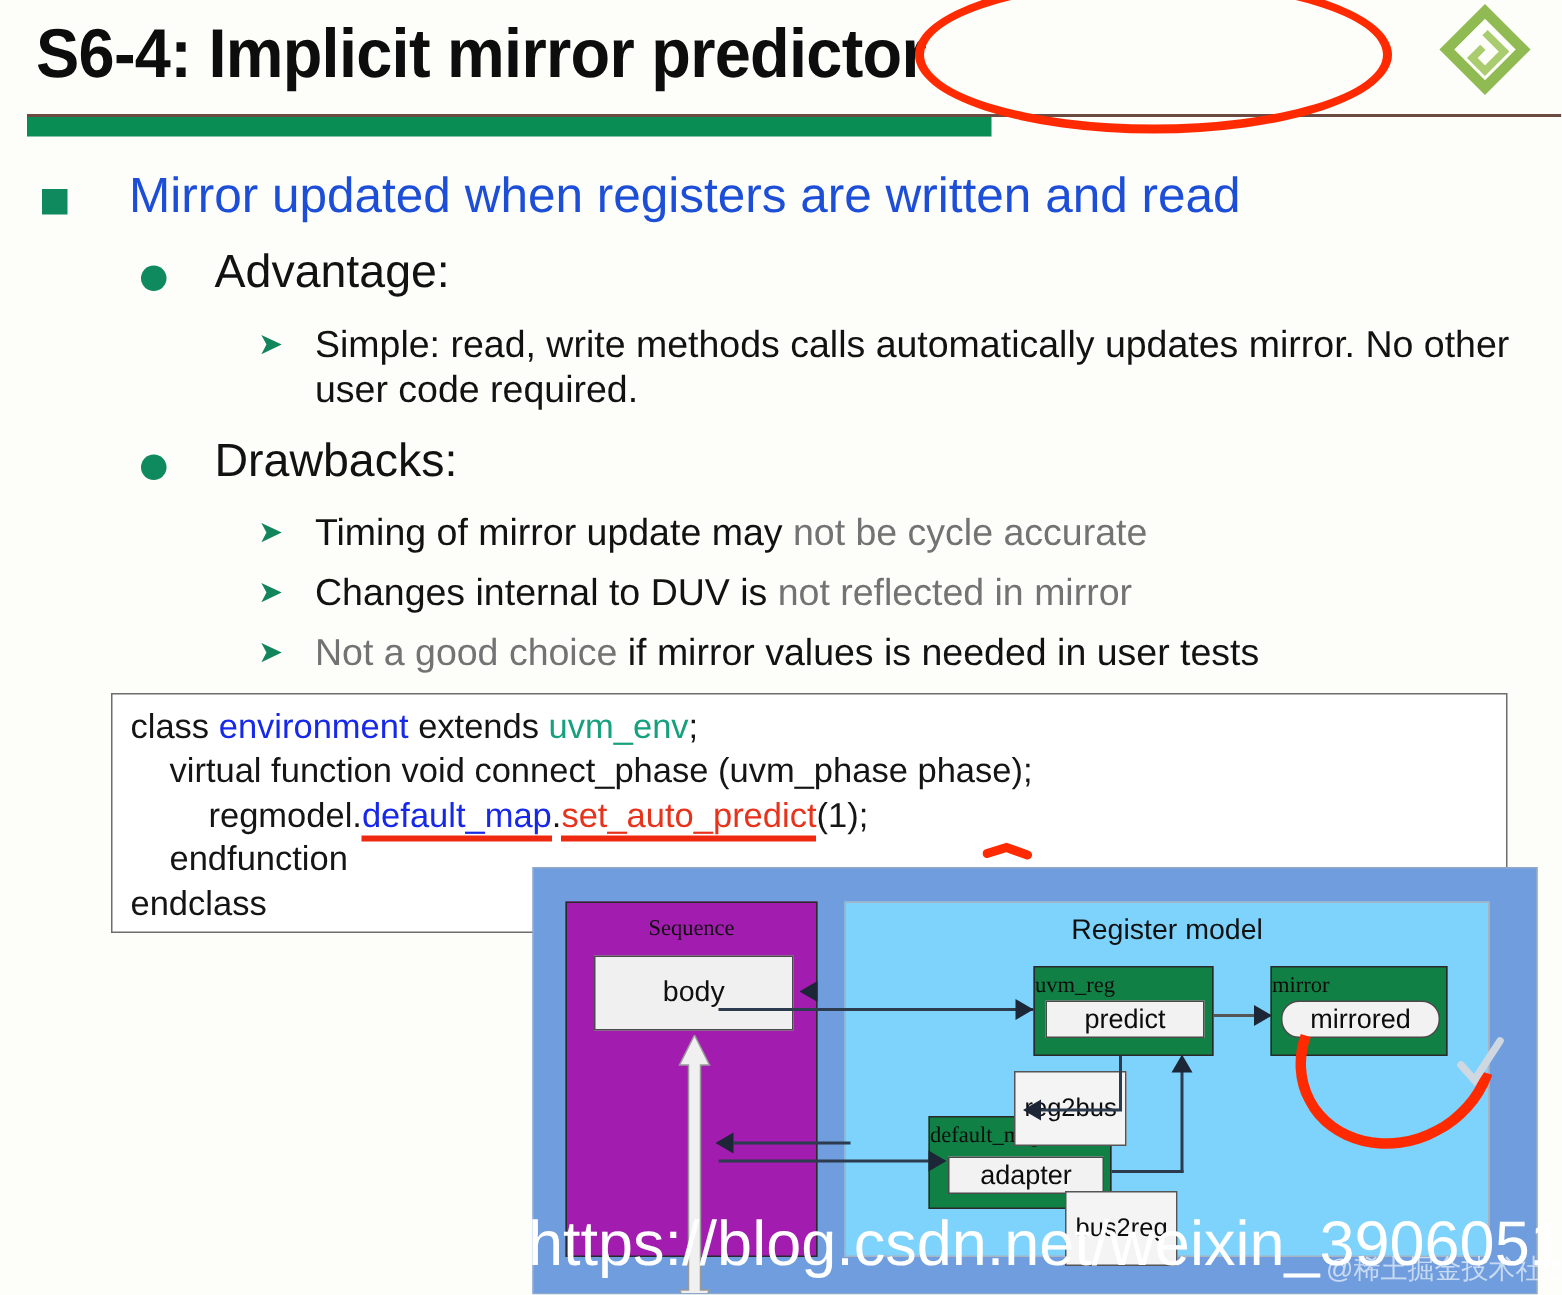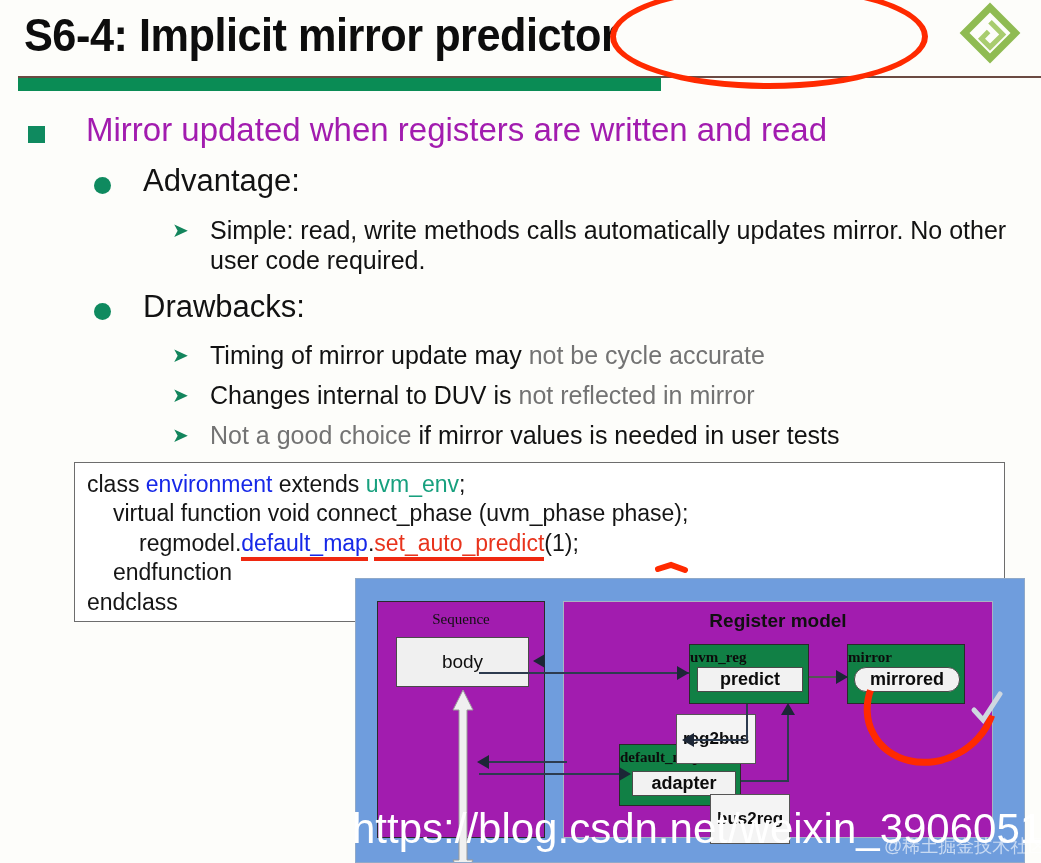--- a/index.html
+++ b/index.html
@@ -91,21 +91,21 @@
     flex: none;
     width: 19px;
     margin-right: 19px;
     margin-top: 5px;
     color: #13855c;
     font-size: 20px;
     line-height: 1;
   }
   .t1 {
     font-size: 33px;
-    color: #a21caf;
+    color: #1d4ed8;
     line-height: 1.12;
     white-space: nowrap;
   }
   .t2 {
     font-size: 31px;
     color: #121212;
     line-height: 1.12;
     white-space: nowrap;
   }
   .t3 {
@@ -185,23 +185,22 @@
     background: #f0f0f0;
     border: 1px solid #4a4a4a;
     display: flex; align-items: center; justify-content: center;
     font-size: 19px;
     color: #101010;
   }
   #regmodel-box {
     position: absolute;
     left: 198px; top: 11px;
     width: 430px; height: 237px;
-    background: #a21caf;
+    background: #7dd3fc;
     border: 1px solid #a9b3c1;
-    font-weight: bold;
   }
   #regmodel-label {
     position: absolute;
     top: 8px; left: 0; width: 100%;
     text-align: center;
     font-size: 19px;
     color: #101010;
   }
   .gbox {
     position: absolute;

